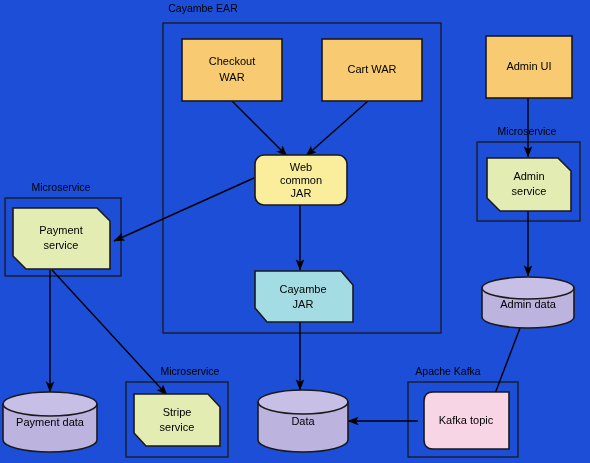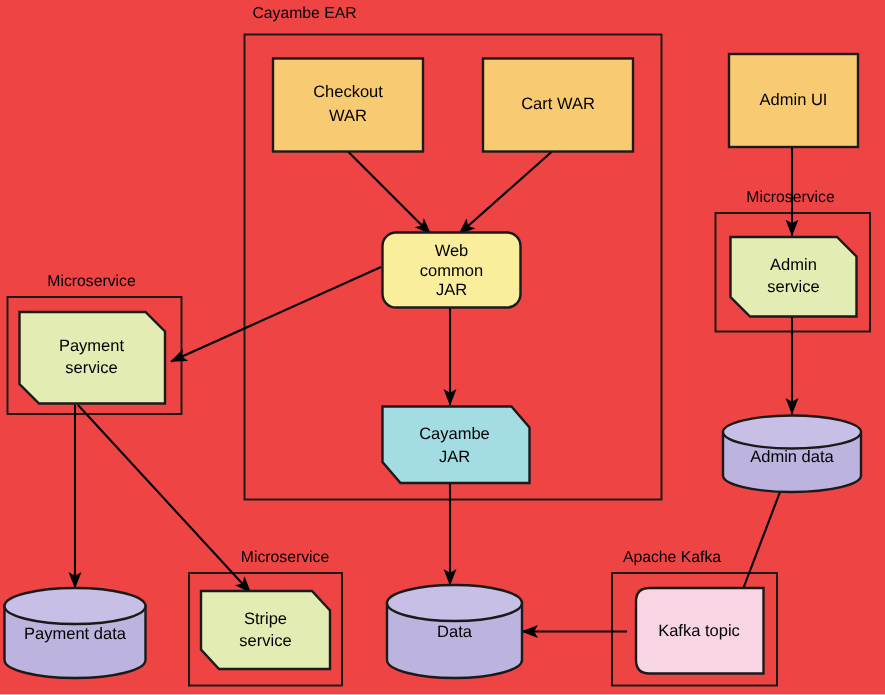--- a/index.html
+++ b/index.html
@@ -4,21 +4,21 @@
 <style>
   html, body {
     margin: 0;
     padding: 0;
     background: #ffffff;
   }
   #diagram-root {
     position: relative;
     width: 590px;
     height: 463px;
-    background: #ef4444;
+    background: #1d4ed8;
     font-family: "Liberation Sans", sans-serif;
     overflow: hidden;
   }
   svg#diagram-svg {
     position: absolute;
     left: 0;
     top: 0;
     width: 590px;
     height: 463px;
   }

